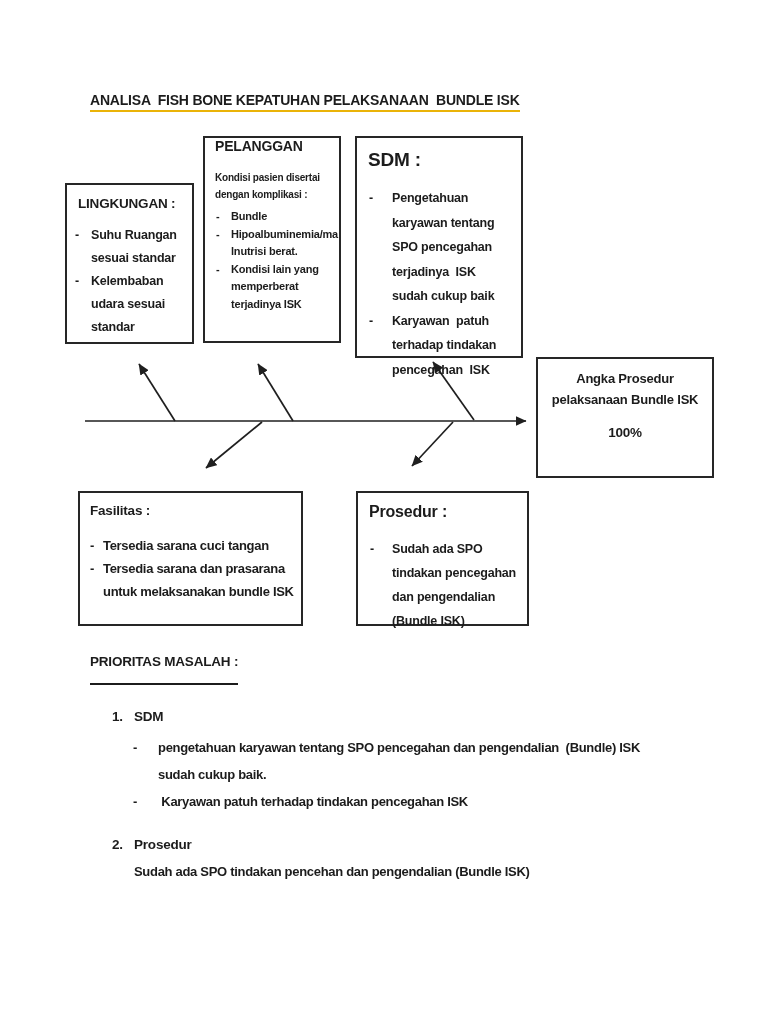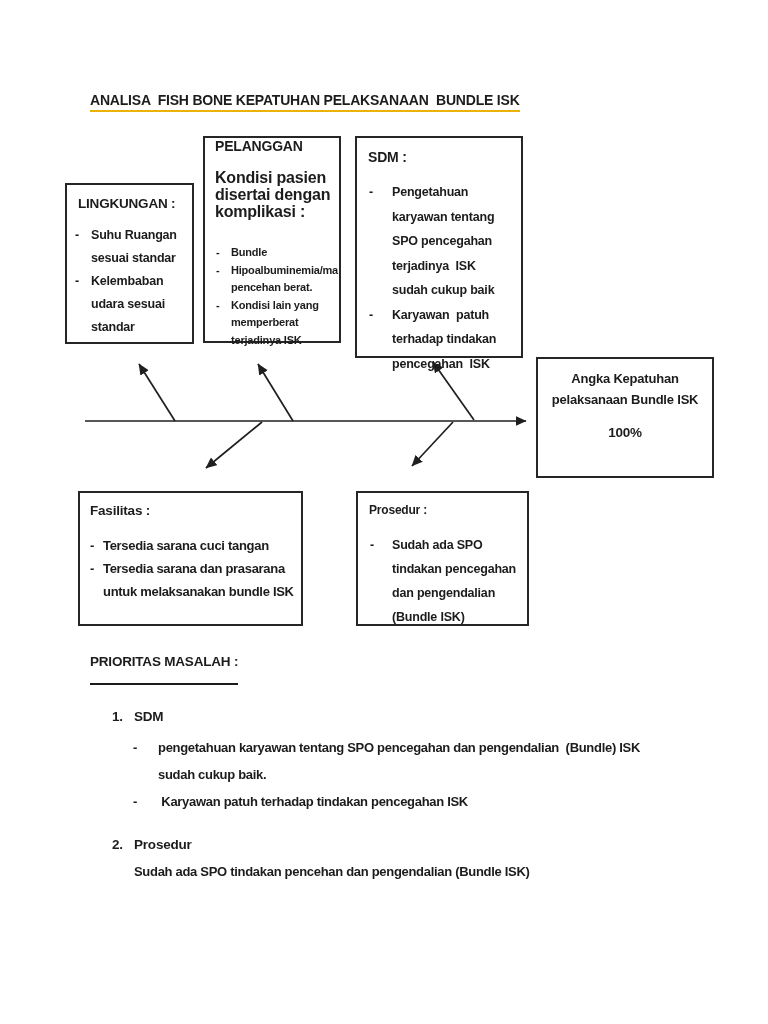--- a/index.html
+++ b/index.html
@@ -21,40 +21,40 @@
   .dash { flex:none; }
   .btext { white-space:pre-wrap; }
 
   .box-lingkungan { left:65px; top:183px; width:129px; height:161px; padding:11px 3px 0 7px; }
   .box-lingkungan .box-title { font-size:13.5px; margin:0 0 13px 4px; }
   .box-lingkungan .bullet { font-size:12.5px; line-height:23px; }
   .box-lingkungan .dash { width:16px; padding-left:1px; }
 
   .box-pelanggan { left:203px; top:136px; width:138px; height:207px; padding:0 5px 0 10px; }
   .box-pelanggan .box-title { font-size:14px; margin-bottom:15px; }
-  .box-pelanggan .subtitle { font-size:16px; line-height:17px; margin-bottom:24px; white-space:pre-wrap; max-width:116px; }
+  .box-pelanggan .subtitle { font-size:10px; line-height:17px; margin-bottom:5px; white-space:pre-wrap; max-width:116px; }
   .box-pelanggan .bullet { font-size:11px; line-height:17.5px; }
   .box-pelanggan .dash { width:15px; padding-left:1px; }
 
   .box-sdm { left:355px; top:136px; width:168px; height:222px; padding:11px 5px 0 11px; }
-  .box-sdm .box-title { font-size:14px; margin-bottom:15px; }
+  .box-sdm .box-title { font-size:19px; margin-bottom:15px; }
   .box-sdm .bullet { font-size:12.5px; line-height:24.5px; }
   .box-sdm .dash { width:23px; padding-left:1px; }
 
   .box-effect { left:536px; top:357px; width:178px; height:121px; padding:9px 4px; text-align:center; }
   .effect-title { font-size:13px; line-height:21px; }
   .effect-value { font-size:13.5px; margin-top:15px; }
 
   .box-fasilitas { left:78px; top:491px; width:225px; height:135px; padding:10px 5px 0 10px; }
   .box-fasilitas .box-title { font-size:13.5px; margin-bottom:16px; }
   .box-fasilitas .bullet { font-size:13px; line-height:23px; letter-spacing:-0.3px; }
   .box-fasilitas .dash { width:13px; }
 
   .box-prosedur { left:356px; top:491px; width:173px; height:135px; padding:10px 4px 0 11px; }
-  .box-prosedur .box-title { font-size:12px; margin-bottom:16px; }
+  .box-prosedur .box-title { font-size:16px; margin-bottom:16px; }
   .box-prosedur .bullet { font-size:12.5px; line-height:24px; }
   .box-prosedur .dash { width:22px; padding-left:1px; }
 
   .priority { position:absolute; left:90px; top:652px; width:610px; }
   .priority-heading { font-size:13.5px; border-bottom:2px solid #1c1c1c; display:inline-block; padding-bottom:14px; margin:0; }
   .p-item-head { display:flex; font-size:13.5px; margin-left:22px; }
   .p-item-head.first { margin-top:24px; }
   .p-item-head.second { margin-top:22px; }
   .p-num { width:22px; flex:none; }
   .p-bullets { margin-left:43px; margin-top:10px; }
@@ -98,42 +98,42 @@
 
   <div class="cause-box box-pelanggan">
     <div class="box-title">PELANGGAN</div>
     <div class="subtitle">Kondisi pasien disertai dengan komplikasi :</div>
     <div class="bullet">
       <span class="dash">-</span>
       <span class="btext">Bundle</span>
     </div>
     <div class="bullet">
       <span class="dash">-</span>
-      <span class="btext">Hipoalbuminemia/ma pencehan berat.</span>
+      <span class="btext">Hipoalbuminemia/ma lnutrisi berat.</span>
     </div>
     <div class="bullet">
       <span class="dash">-</span>
       <span class="btext">Kondisi lain yang memperberat terjadinya ISK</span>
     </div>
   </div>
 
   <div class="cause-box box-sdm">
     <div class="box-title">SDM :</div>
     <div class="bullet">
       <span class="dash">-</span>
       <span class="btext">Pengetahuan karyawan tentang SPO pencegahan terjadinya  ISK  sudah cukup baik</span>
     </div>
     <div class="bullet">
       <span class="dash">-</span>
       <span class="btext">Karyawan  patuh terhadap tindakan pencegahan  ISK</span>
     </div>
   </div>
 
   <div class="cause-box box-effect">
-    <div class="effect-title">Angka Kepatuhan pelaksanaan Bundle ISK</div>
+    <div class="effect-title">Angka Prosedur pelaksanaan Bundle ISK</div>
     <div class="effect-value">100%</div>
   </div>
 
   <div class="cause-box box-fasilitas">
     <div class="box-title">Fasilitas :</div>
     <div class="bullet">
       <span class="dash">-</span>
       <span class="btext">Tersedia sarana cuci tangan</span>
     </div>
     <div class="bullet">

